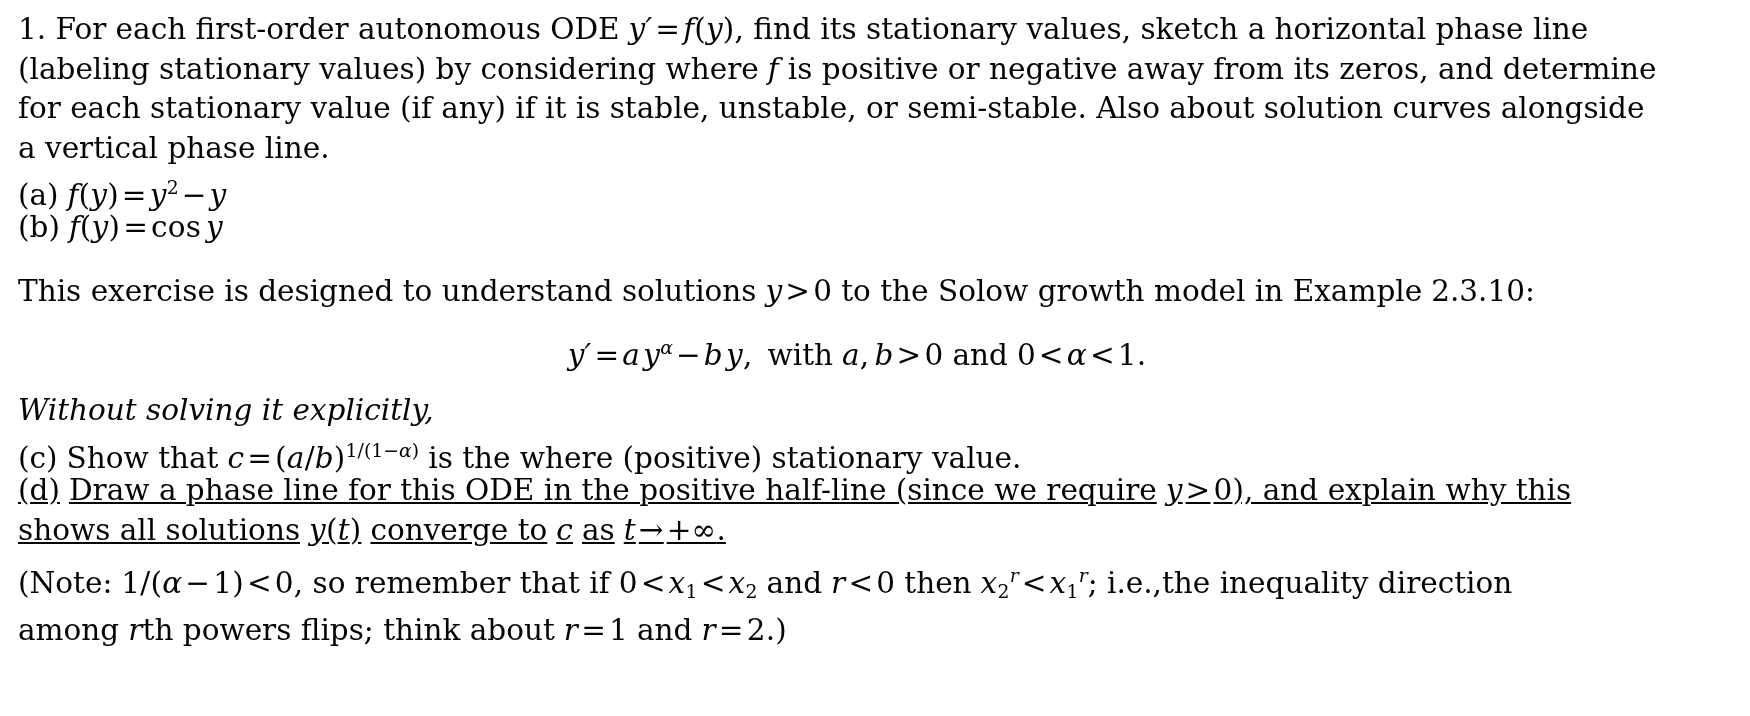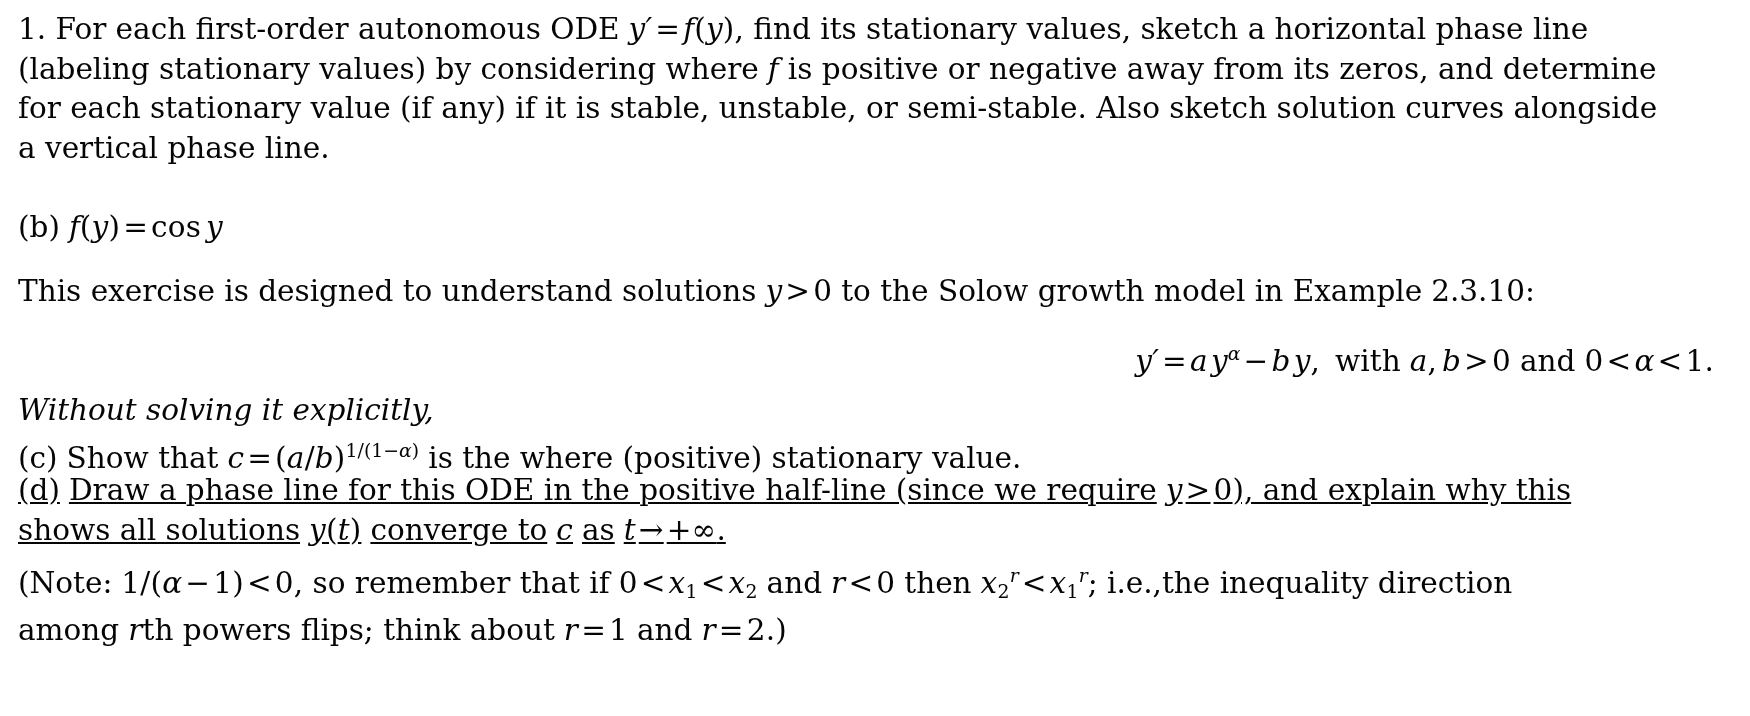--- a/index.html
+++ b/index.html
@@ -63,23 +63,23 @@
     vertical-align: -0.25em;
     font-style: normal;
   }
   .prime {
     font-style: italic;
   }
   .display-eq {
     position: absolute;
     left: 0;
     width: 1714px;
-    text-align: right;
+    text-align: center;
     font-size: 29.5px;
-    line-height: 48px;
+    line-height: 36px;
   }
   .frac-sl {
     font-style: normal;
   }
   .thin { letter-spacing: 0; }
   .sp-s { display: inline-block; width: 5px; }
   .sp-m { display: inline-block; width: 9px; }
   .sp-l { display: inline-block; width: 15px; }
 </style>
 </head>
@@ -90,25 +90,30 @@
   <div class="block" style="top: 10px;">
 
     <span class="line">
       <span>1. For each first-order autonomous ODE</span><span class="sp-m"></span><span class="m">y<span class="prime">′</span><span class="op">=</span><span class="thin">f</span><span class="mr">(</span>y<span class="mr">)</span></span><span>, find its stationary values, sketch a horizontal phase line</span>
     </span>
 
     <span class="line">
       <span>(labeling stationary values) by considering where</span><span class="sp-m"></span><span class="m">f</span><span class="sp-m"></span><span>is positive or negative away from its zeros, and determine</span>
     </span>
 
-    <span class="line">for each stationary value (if any) if it is stable, unstable, or semi-stable.  Also sketch solution curves alongside</span>
+    <span class="line">for each stationary value (if any) if it is stable, unstable, or semi-stable.  Also about solution curves alongside</span>
 
     <span class="line">a vertical phase line.</span>
   </div>
 
+  <div class="block" style="top: 168px;">
+    <span class="line">
+      <span>(a)</span><span class="sp-m"></span><span class="m"><span class="thin">f</span><span class="mr">(</span>y<span class="mr">)</span><span class="op">=</span>y<sup class="expr">2</sup><span class="op">−</span>y</span>
+    </span>
+  </div>
 
   <div class="block" style="top: 208px;">
     <span class="line">
       <span>(b)</span><span class="sp-m"></span><span class="m"><span class="thin">f</span><span class="mr">(</span>y<span class="mr">)</span><span class="op">=</span><span class="mr">cos</span><span class="sp-s"></span>y</span>
     </span>
   </div>
 
   <div class="block" style="top: 248px; margin-top: 24px;">
     <span class="line">
       <span>This exercise is designed to understand solutions</span><span class="sp-m"></span><span class="m">y<span class="op">&gt;</span><span class="mr">0</span></span><span class="sp-m"></span><span>to the Solow growth model in Example</span><span class="sp-m"></span><span>2.3.10:</span>

